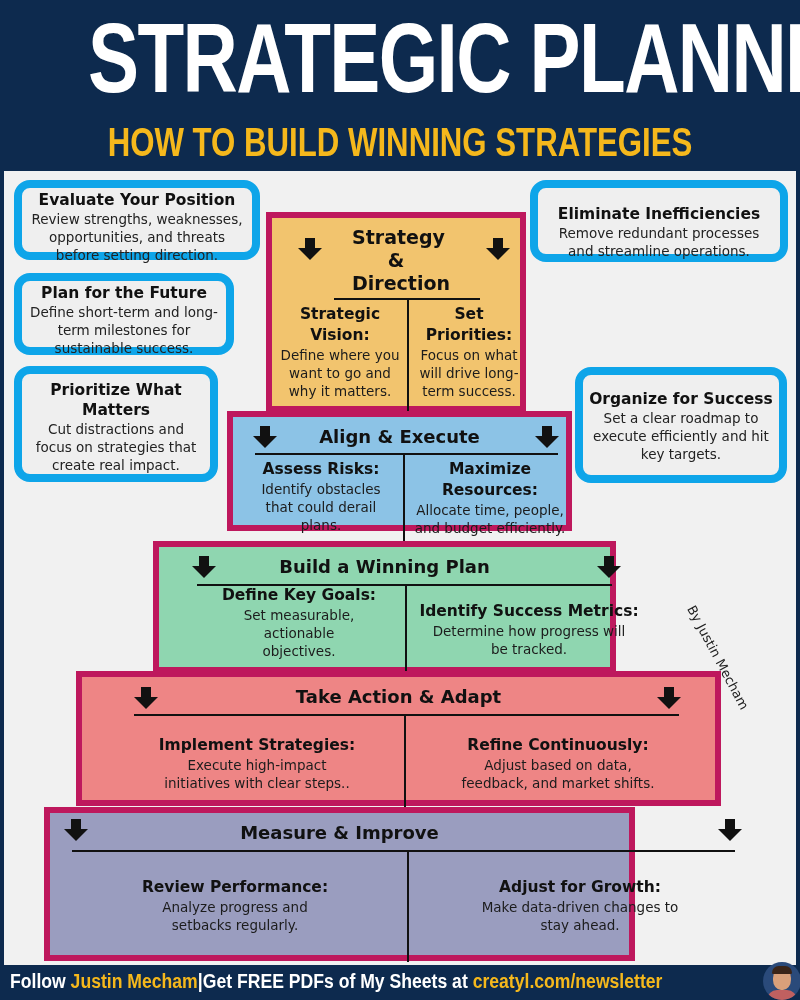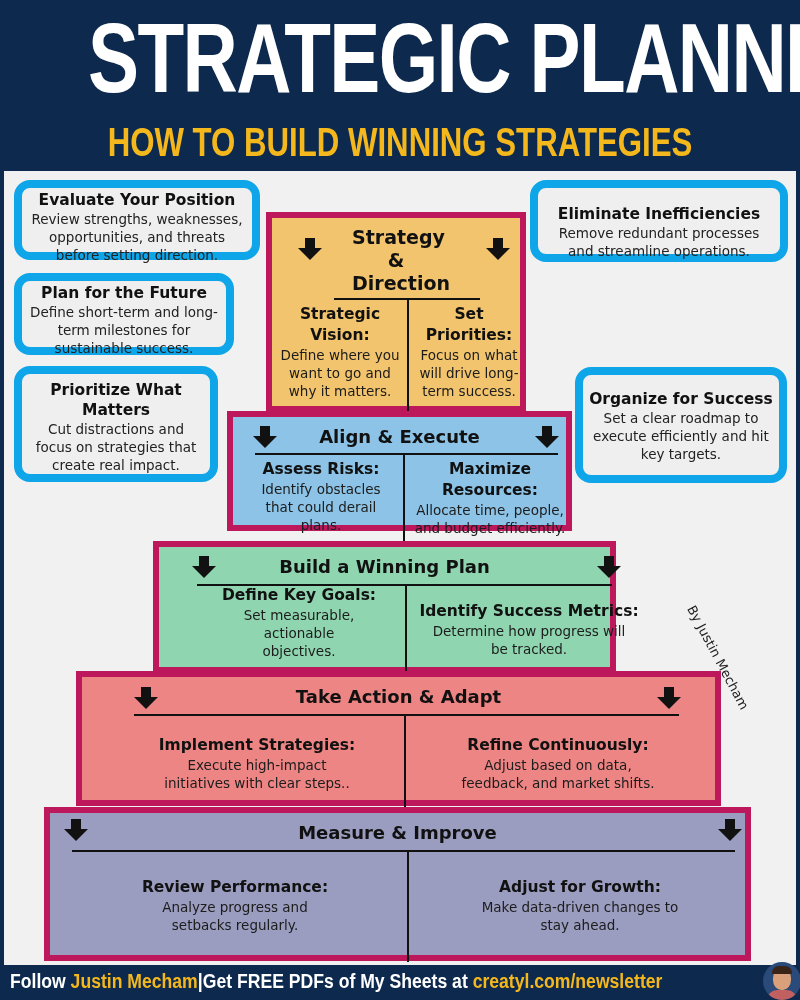--- a/index.html
+++ b/index.html
@@ -120,21 +120,21 @@
     <div class="col" style="left:40px; width:270px; top:58px;">
       <div class="h">Implement Strategies:</div>
       <div class="d" style="padding:0 40px;">Execute high-impact initiatives with clear steps..</div>
     </div>
     <div class="col" style="left:326px; width:300px; top:58px;">
       <div class="h">Refine Continuously:</div>
       <div class="d" style="padding:0 50px;">Adjust based on data, feedback, and market shifts.</div>
     </div>
   </div>
 
-  <div class="tier" style="left:40px; top:636px; width:707px; height:154px; background:#9a9dbf;">
+  <div class="tier" style="left:40px; top:636px; width:591px; height:154px; background:#9a9dbf;">
     <div class="arrow" style="left:14px; top:6px;"></div>
     <div class="arrow" style="left:668px; top:6px;"></div>
     <div class="th" style="top:8px;">Measure &amp; Improve</div>
     <div class="hline" style="left:22px; width:663px; top:37px;"></div>
     <div class="vline" style="left:357px; top:37px; height:112px;"></div>
     <div class="col" style="left:60px; width:250px; top:64px;">
       <div class="h">Review Performance:</div>
       <div class="d" style="padding:0 50px;">Analyze progress and setbacks regularly.</div>
     </div>
     <div class="col" style="left:400px; width:260px; top:64px;">

